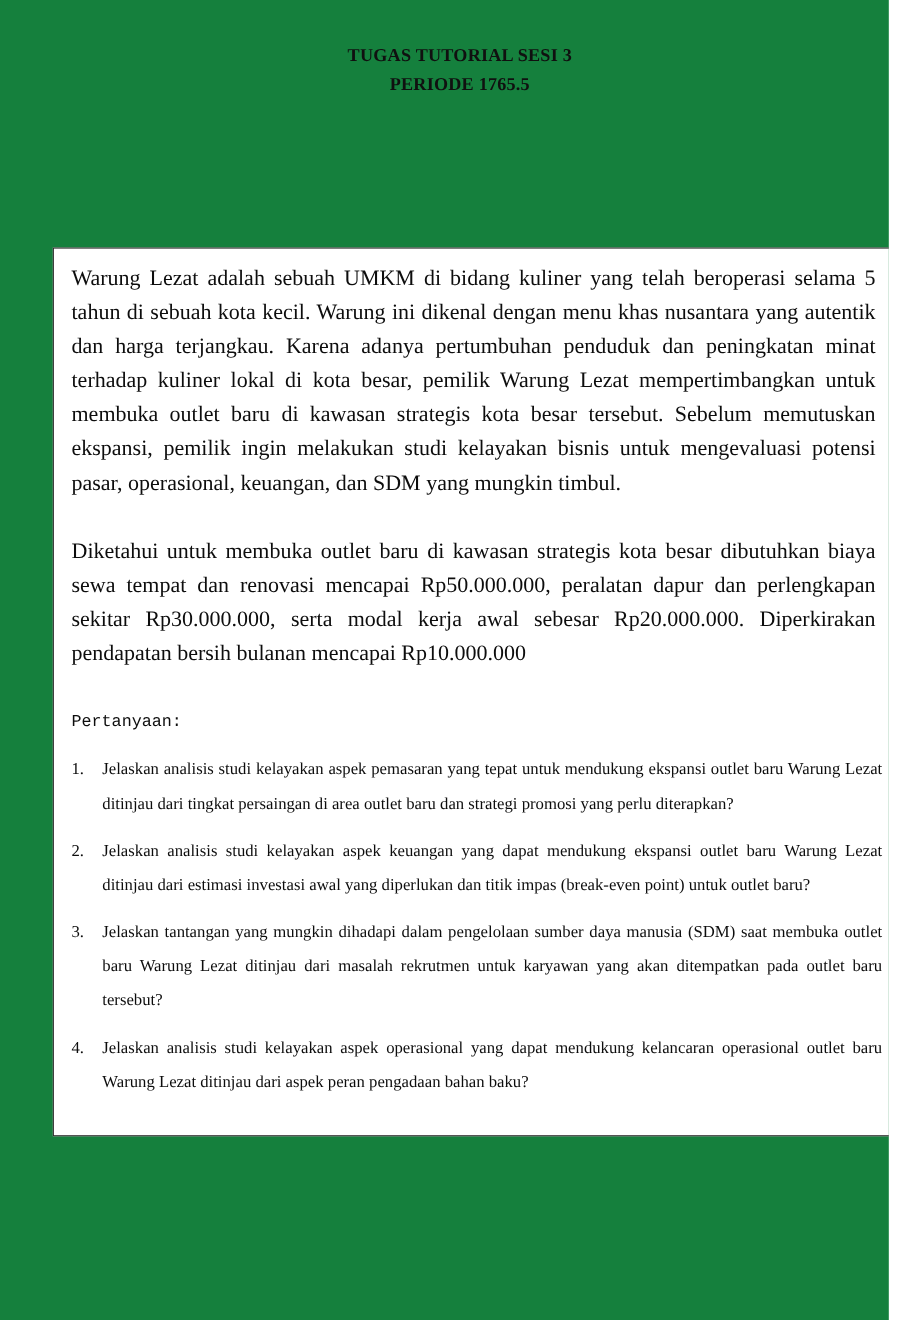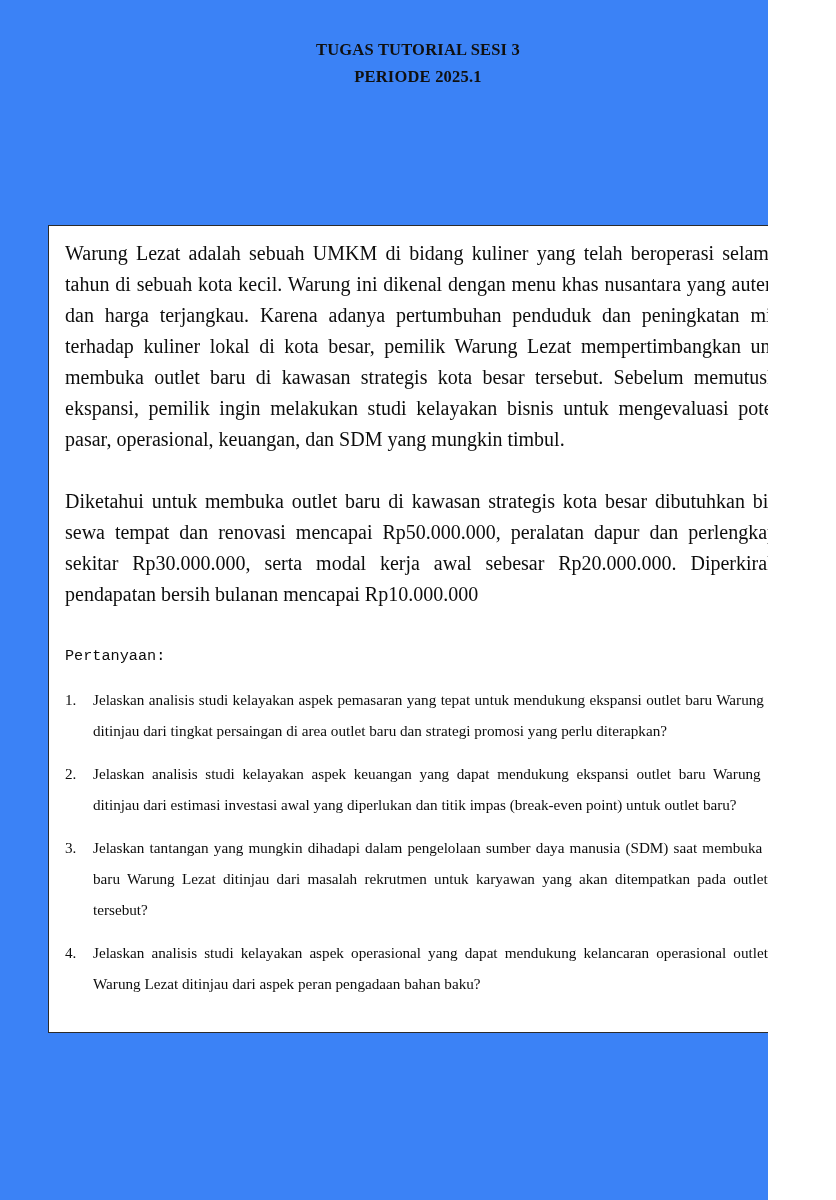--- a/index.html
+++ b/index.html
@@ -13,22 +13,23 @@
     height: 1200px;
     font-family: "Liberation Serif", "DejaVu Serif", serif;
     color: #000000;
     -webkit-font-smoothing: antialiased;
   }
 
   .page {
     position: relative;
     width: 768px;
     height: 1200px;
-    background: #3b82f6;
+    background: #15803d;
     overflow: hidden;
+    padding-left: 40px;
   }
 
   
   .doc-header {
     position: absolute;
     top: 36px;
     left: 0;
     width: 836px;
     text-align: center;
   }
@@ -106,21 +107,21 @@
     margin-top: 12px;
   }
 </style>
 </head>
 <body>
 
 <div class="page">
 
   <div class="doc-header">
     <span class="hline">TUGAS TUTORIAL SESI 3</span>
-    <span class="hline">PERIODE 2025.1</span>
+    <span class="hline">PERIODE 1765.5</span>
   </div>
 
   <div class="content-box">
 
     <p class="body-para">Warung Lezat adalah sebuah UMKM di bidang kuliner yang telah beroperasi selama 5 tahun di sebuah kota kecil. Warung ini dikenal dengan menu khas nusantara yang autentik dan harga terjangkau. Karena adanya pertumbuhan penduduk dan peningkatan minat terhadap kuliner lokal di kota besar, pemilik Warung Lezat mempertimbangkan untuk membuka outlet baru di kawasan strategis kota besar tersebut. Sebelum memutuskan ekspansi, pemilik ingin melakukan studi kelayakan bisnis untuk mengevaluasi potensi pasar, operasional, keuangan, dan SDM yang mungkin timbul.</p>
 
     <div class="para-gap"></div>
 
     <p class="body-para">Diketahui untuk membuka outlet baru di kawasan strategis kota besar dibutuhkan biaya sewa tempat dan renovasi mencapai Rp50.000.000, peralatan dapur dan perlengkapan sekitar Rp30.000.000, serta modal kerja awal sebesar Rp20.000.000. Diperkirakan pendapatan bersih bulanan mencapai Rp10.000.000</p>
 

